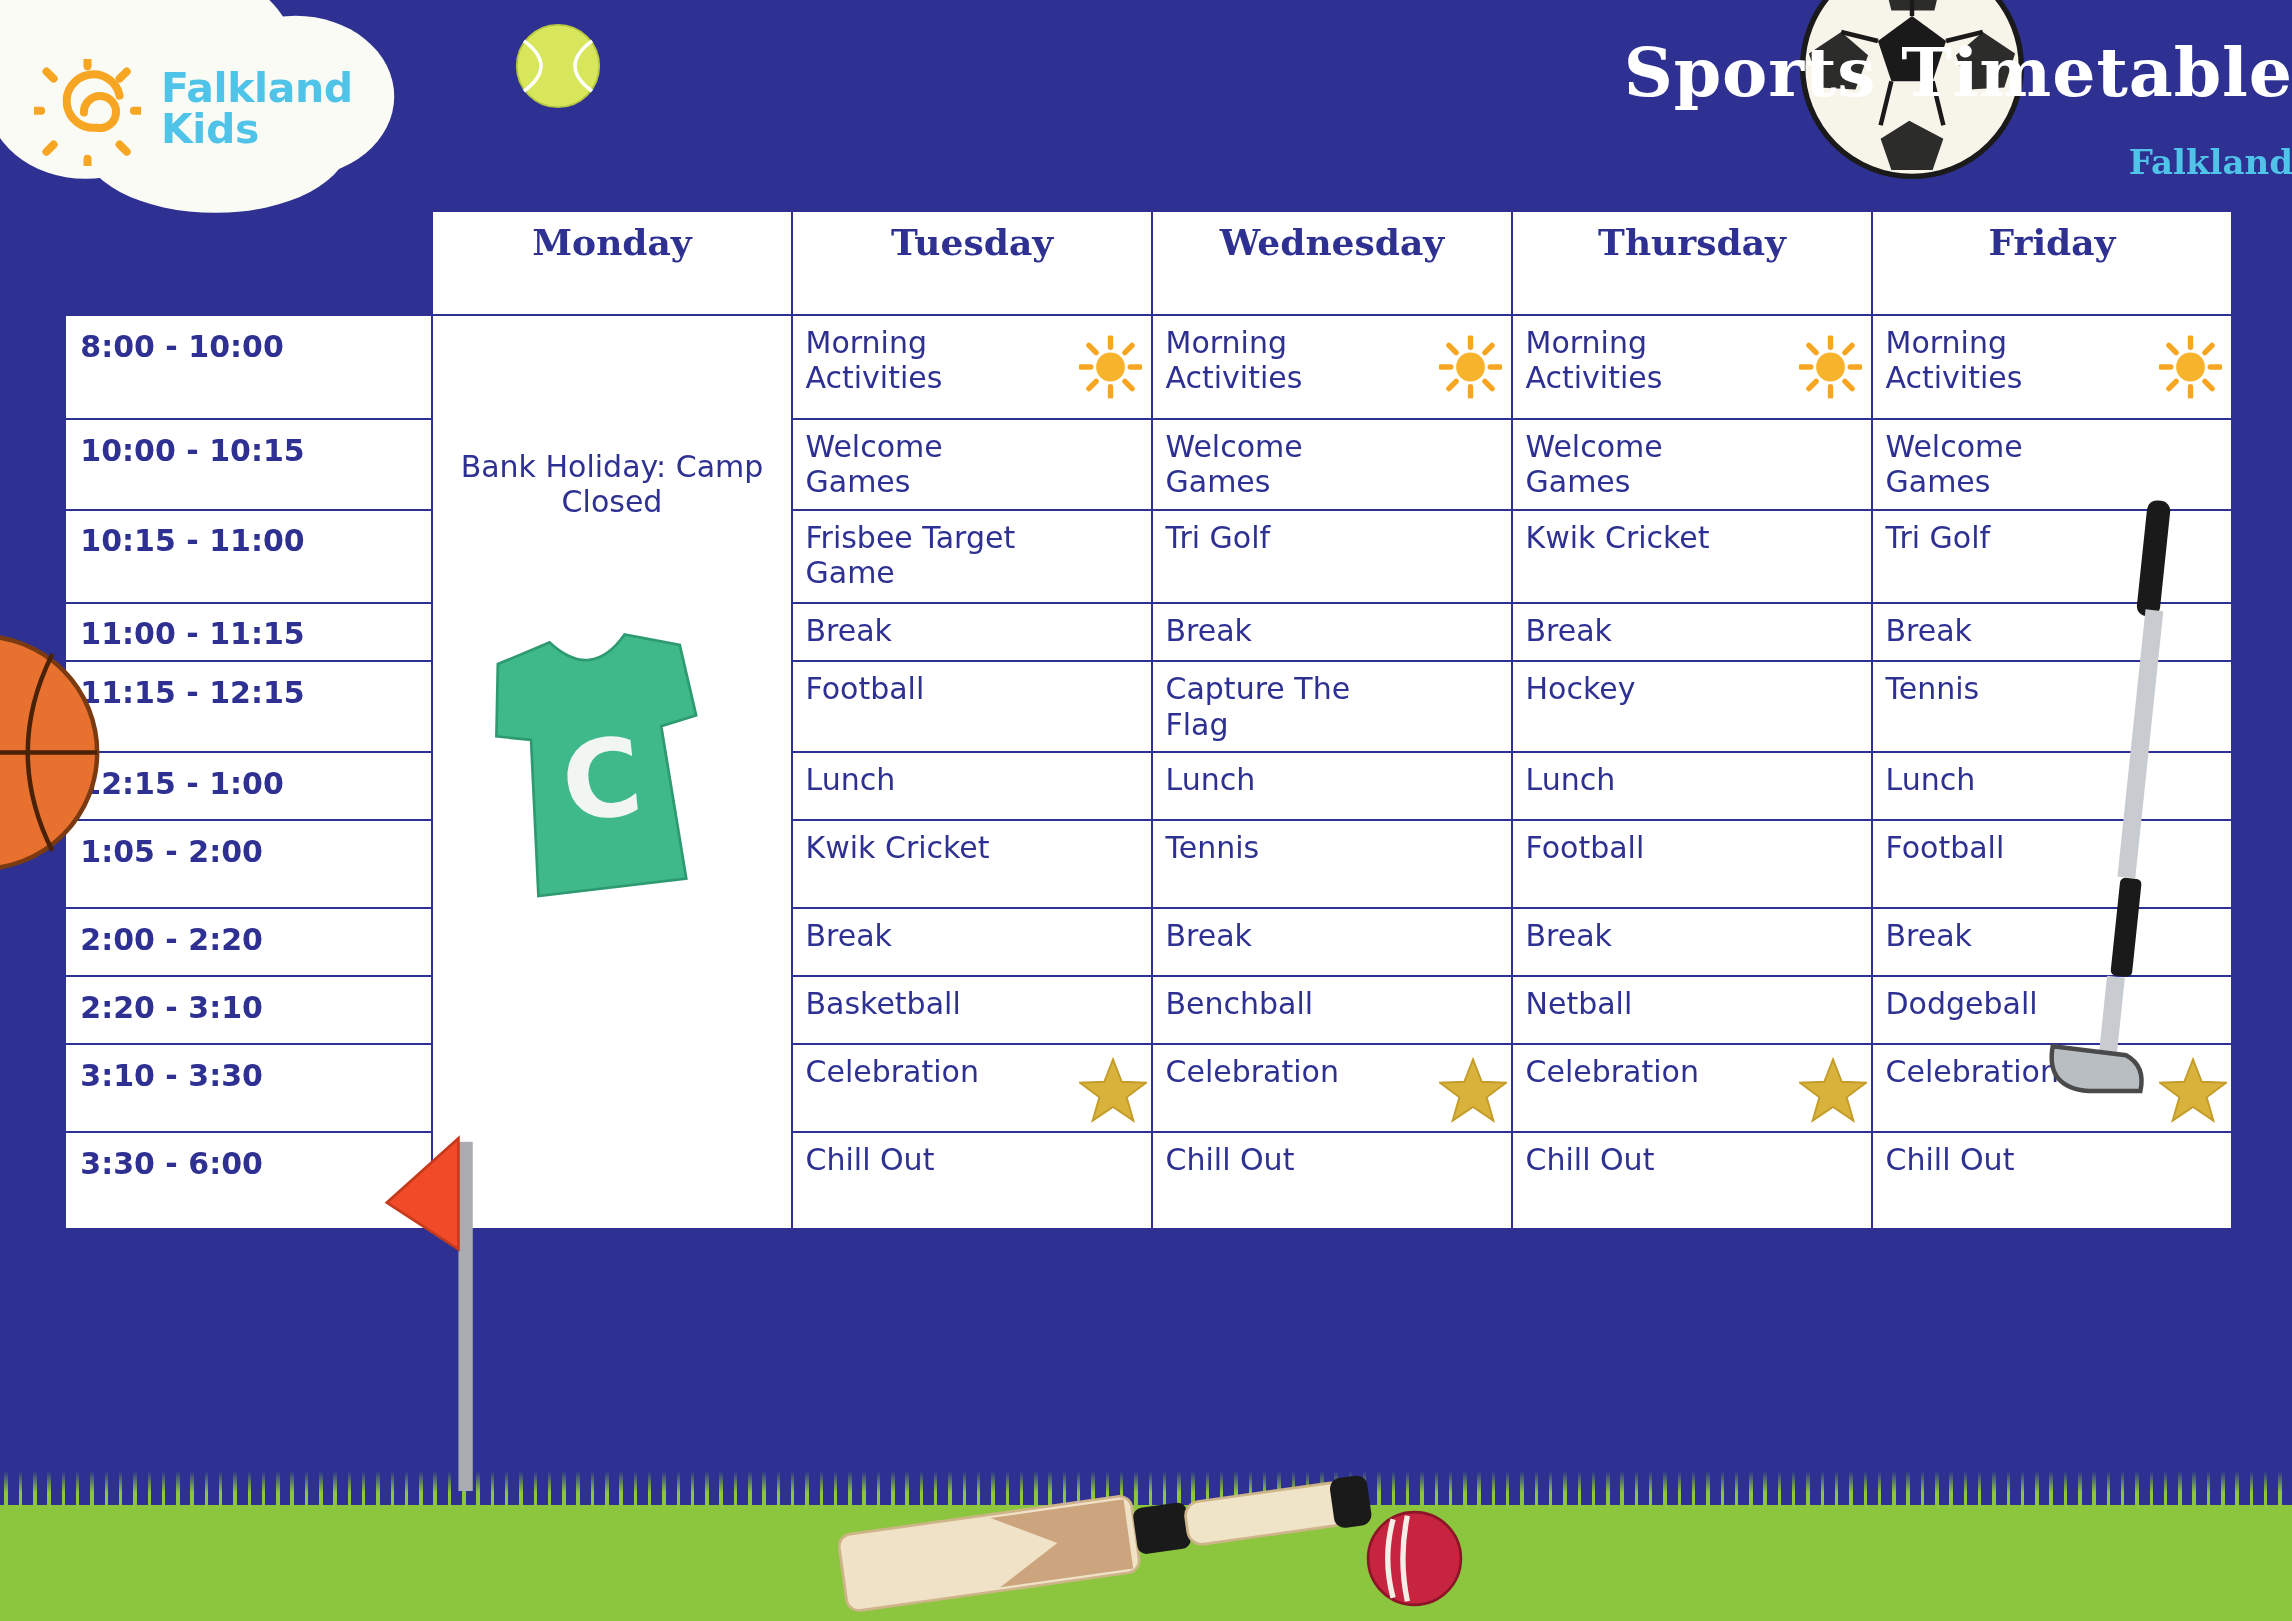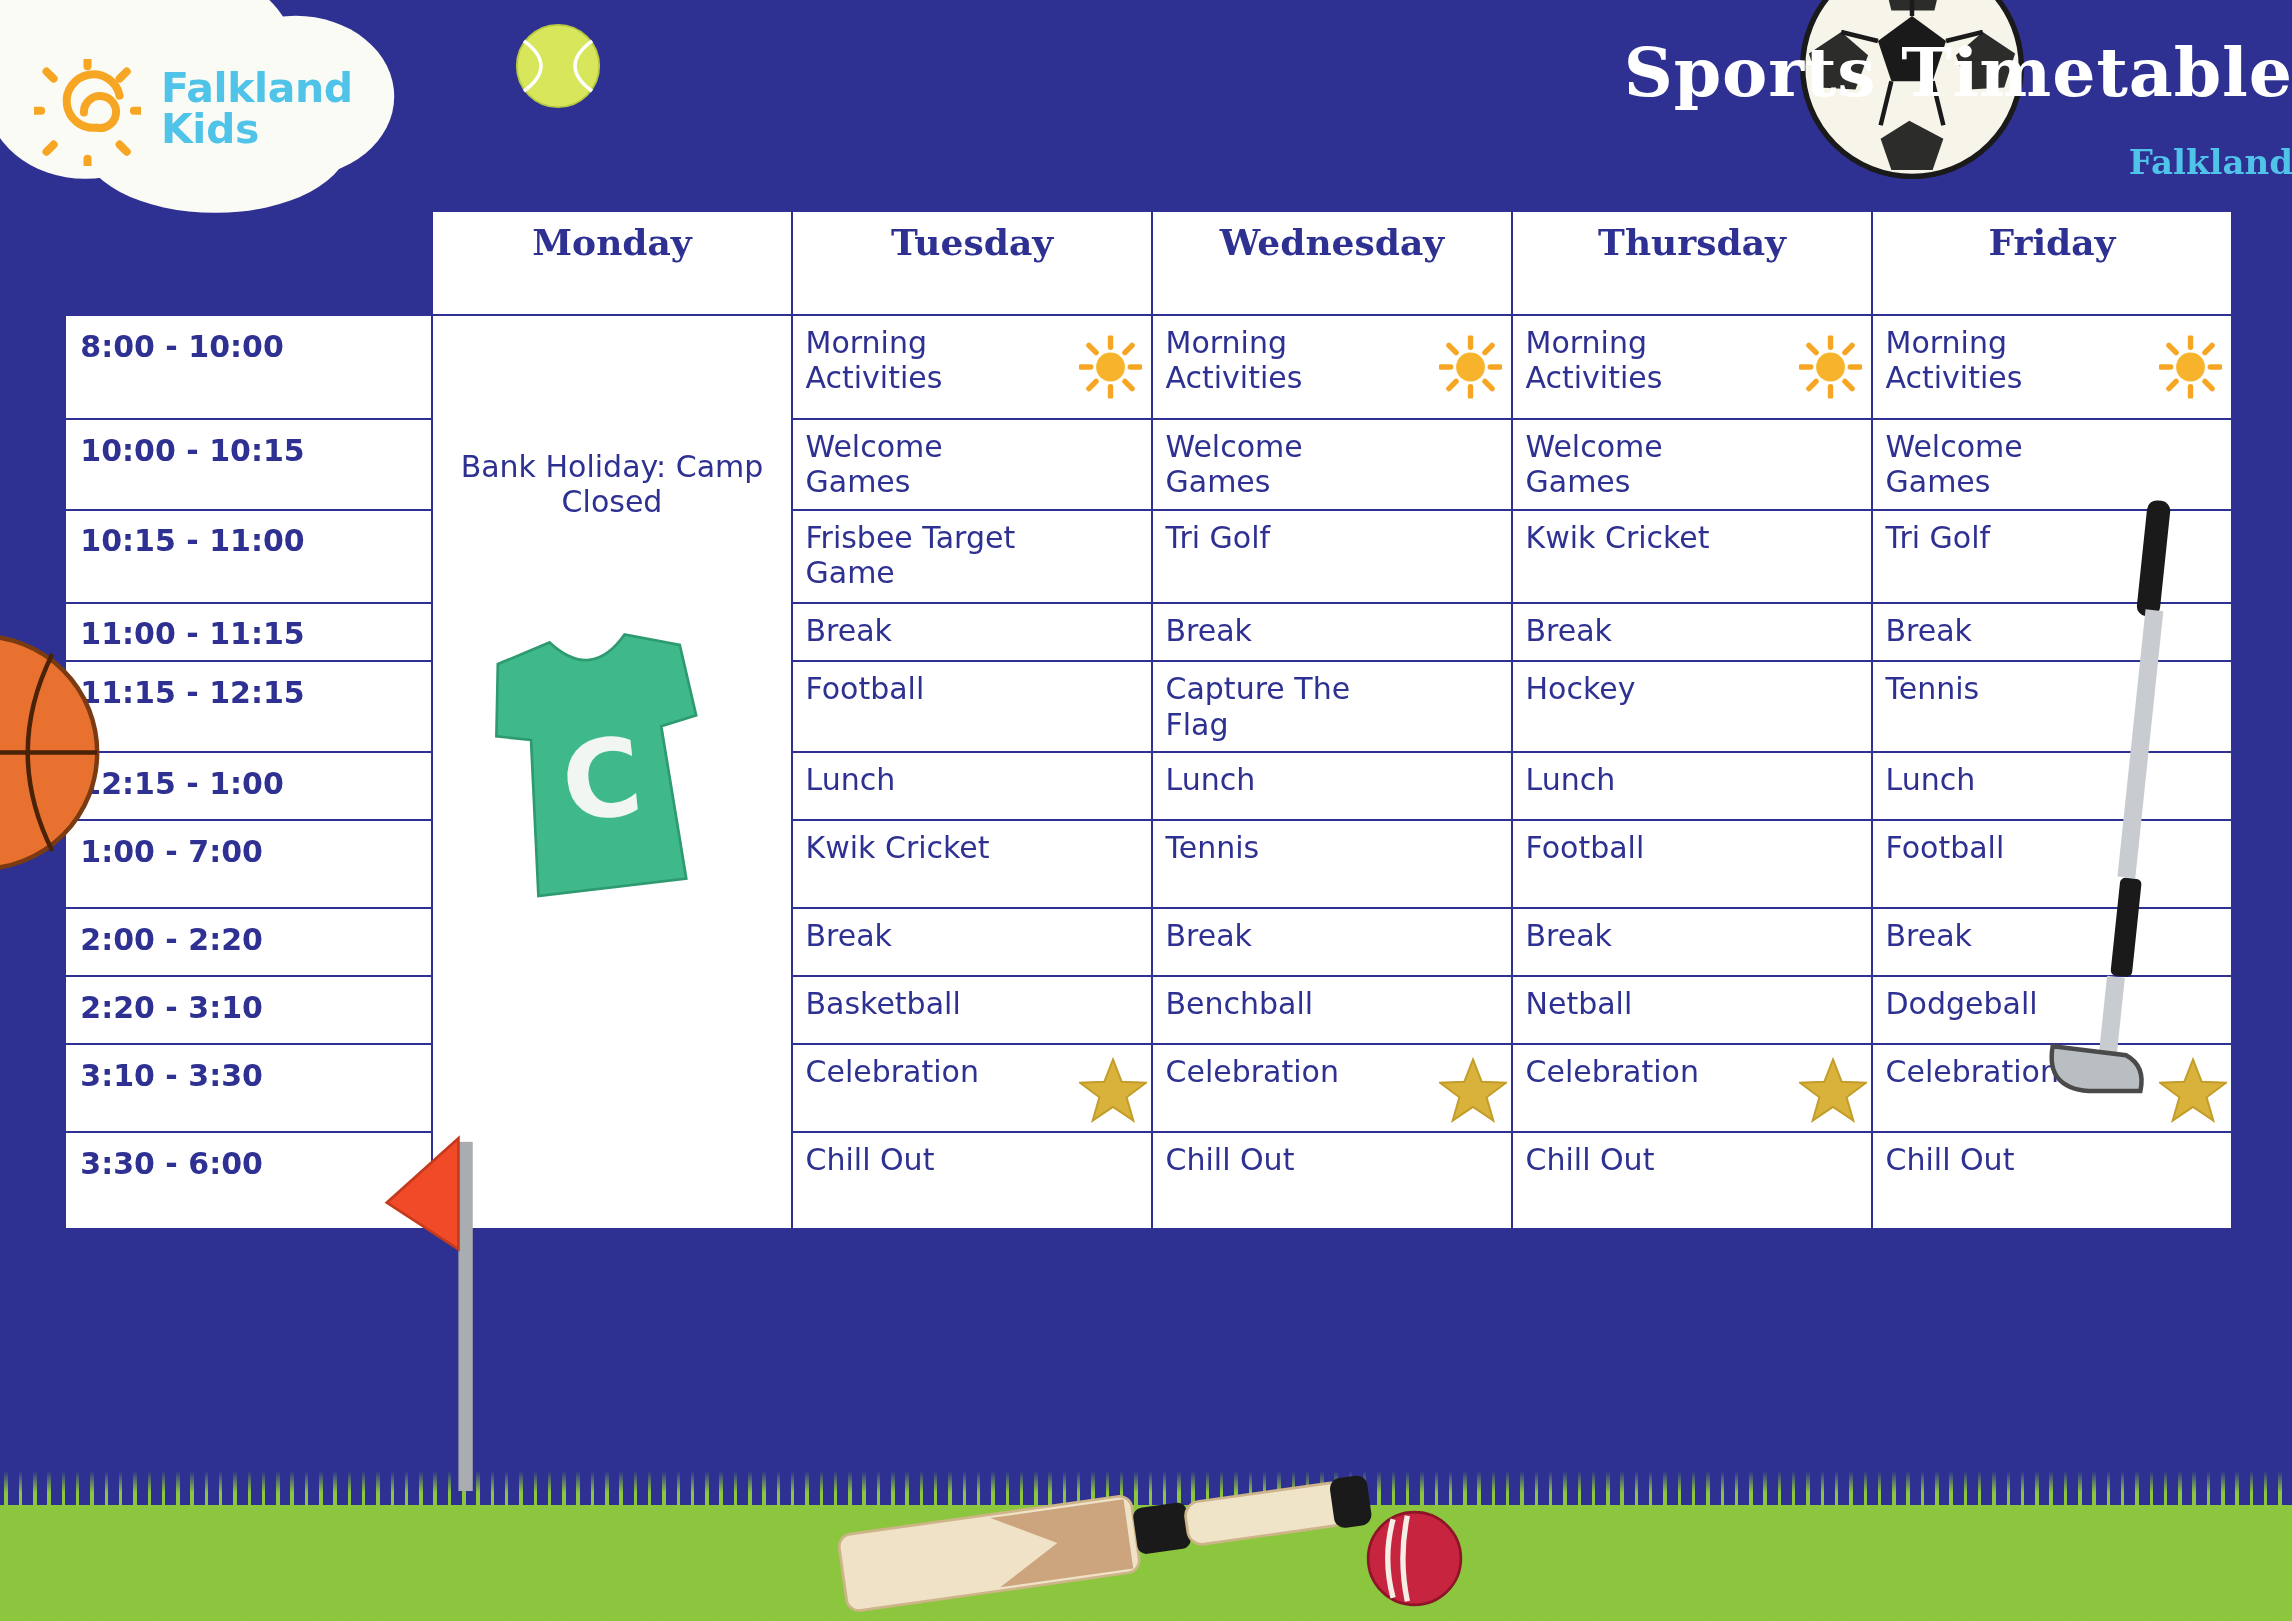--- a/index.html
+++ b/index.html
@@ -458,21 +458,21 @@
           <td class="act"><span>Tennis</span></td>
         </tr>
         <tr style="height: 68px;">
           <td class="time">12:15 - 1:00</td>
           <td class="act"><span>Lunch</span></td>
           <td class="act"><span>Lunch</span></td>
           <td class="act"><span>Lunch</span></td>
           <td class="act"><span>Lunch</span></td>
         </tr>
         <tr style="height: 88px;">
-          <td class="time">1:00 - 7:00</td>
+          <td class="time">1:05 - 2:00</td>
           <td class="act"><span>Kwik Cricket</span></td>
           <td class="act"><span>Tennis</span></td>
           <td class="act"><span>Football</span></td>
           <td class="act"><span>Football</span></td>
         </tr>
         <tr style="height: 68px;">
           <td class="time">2:00 - 2:20</td>
           <td class="act"><span>Break</span></td>
           <td class="act"><span>Break</span></td>
           <td class="act"><span>Break</span></td>

